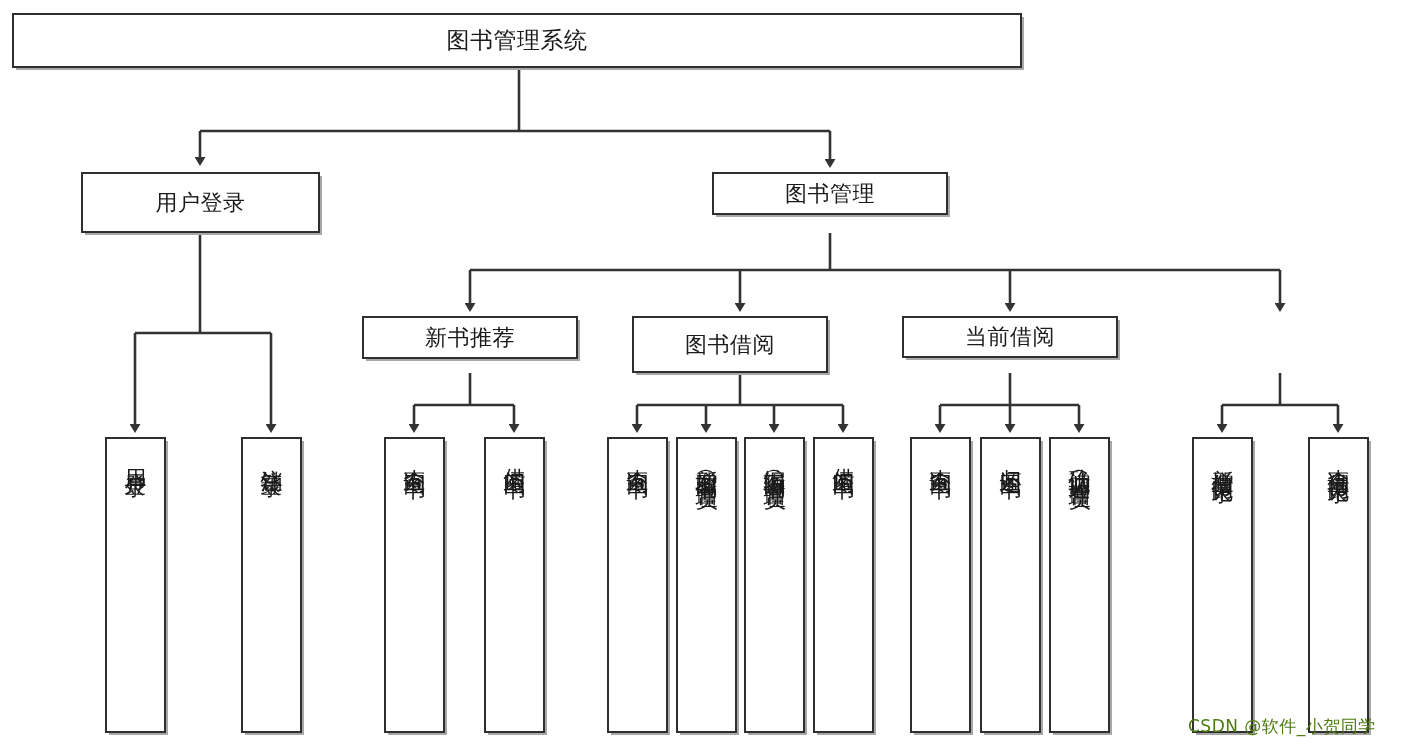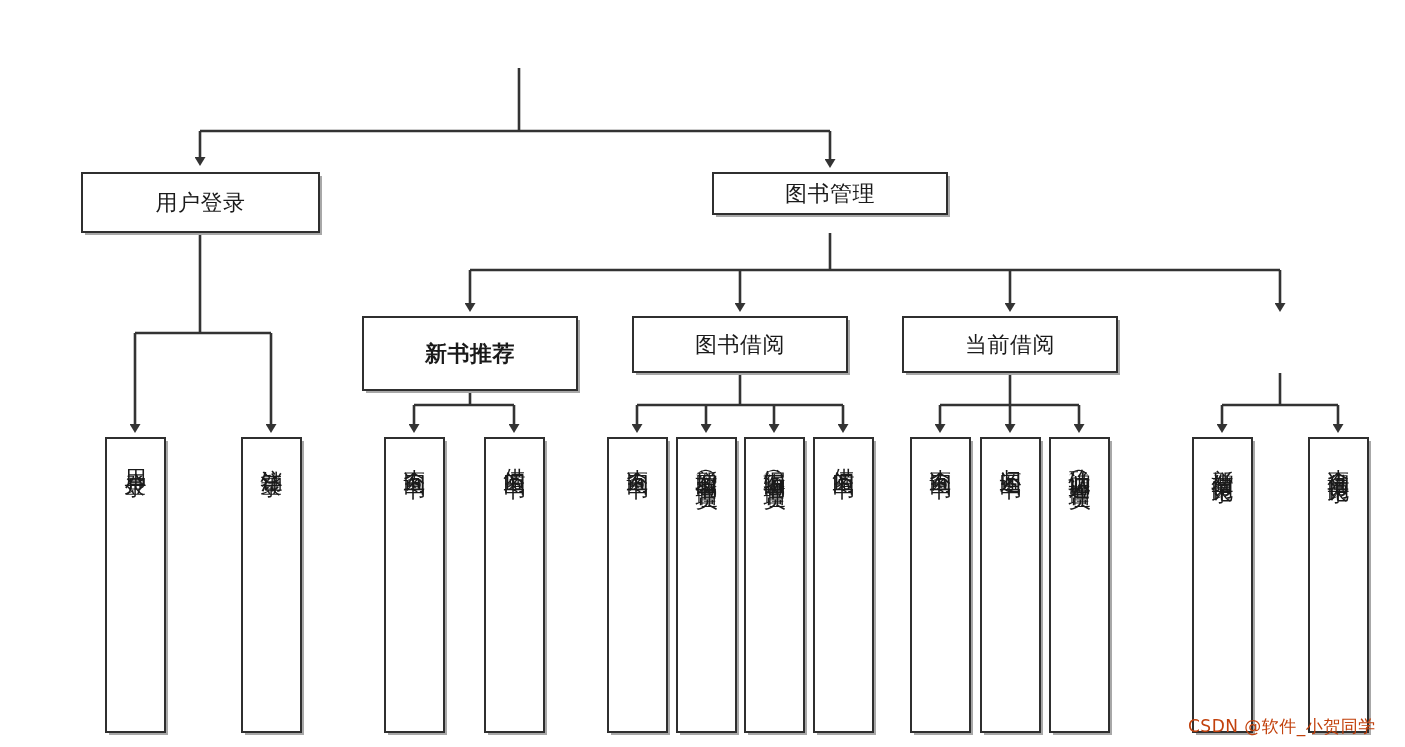--- a/index.html
+++ b/index.html
@@ -56,21 +56,21 @@
     font-size: 22px;
     letter-spacing: 3px;
     line-height: 1;
     white-space: nowrap;
   }
   .node-box.level0 .node-label { font-size: 23px; }
   .node-box.level1 .node-label { font-size: 22px; }
   .node-box.level2 .node-label { font-size: 22px; }
   .watermark {
     position: absolute;
-    color: #c2410c;
+    color: #4d7c0f;
     font-size: 17px;
     letter-spacing: 0.5px;
     white-space: nowrap;
     pointer-events: none;
   }
 </style>
 </head>
 <body>
 
 <div id="diagram-root">
@@ -118,35 +118,38 @@
       <path d="M1010,405 L1010,425" marker-end="url(#arrow)"></path>
       <path d="M1079,405 L1079,425" marker-end="url(#arrow)"></path>
 
       <path d="M1280,373 L1280,405"></path>
       <path d="M1222,405 L1338,405"></path>
       <path d="M1222,405 L1222,425" marker-end="url(#arrow)"></path>
       <path d="M1338,405 L1338,425" marker-end="url(#arrow)"></path>
     </g>
   </svg>
 
+  <div class="node-box level0" style="left:12px; top:13px; width:1010px; height:55px;">
+    <span class="node-label">图书管理系统</span>
+  </div>
 
   <div class="node-box level1" style="left:81px; top:172px; width:239px; height:61px;">
     <span class="node-label">用户登录</span>
   </div>
   <div class="node-box level1" style="left:712px; top:172px; width:236px; height:43px;">
     <span class="node-label">图书管理</span>
   </div>
 
-  <div class="node-box level2" style="left:362px; top:316px; width:216px; height:75px;font-weight:bold;">
+  <div class="node-box level2" style="left:362px; top:316px; width:216px; height:43px;">
     <span class="node-label">新书推荐</span>
   </div>
-  <div class="node-box level2" style="left:632px; top:316px; width:216px; height:57px;">
+  <div class="node-box level2" style="left:632px; top:316px; width:196px; height:57px;">
     <span class="node-label">图书借阅</span>
   </div>
-  <div class="node-box level2" style="left:902px; top:316px; width:216px; height:57px;">
+  <div class="node-box level2" style="left:902px; top:316px; width:216px; height:42px;">
     <span class="node-label">当前借阅</span>
   </div>
 
   <div class="node-box vertical" style="left:105px; top:437px; width:61px; height:296px;">
     <span class="node-label">用户登录</span>
   </div>
   <div class="node-box vertical" style="left:241px; top:437px; width:61px; height:296px;">
     <span class="node-label">注销登录</span>
   </div>
 

